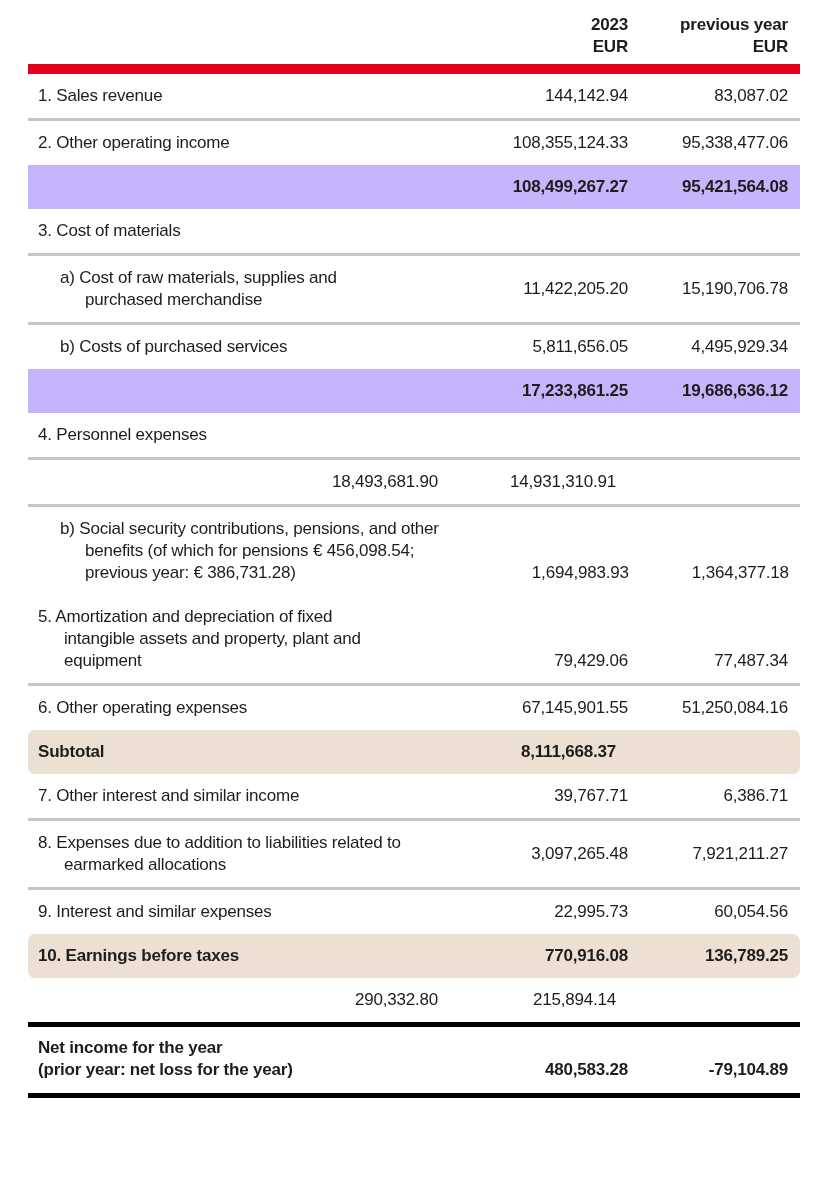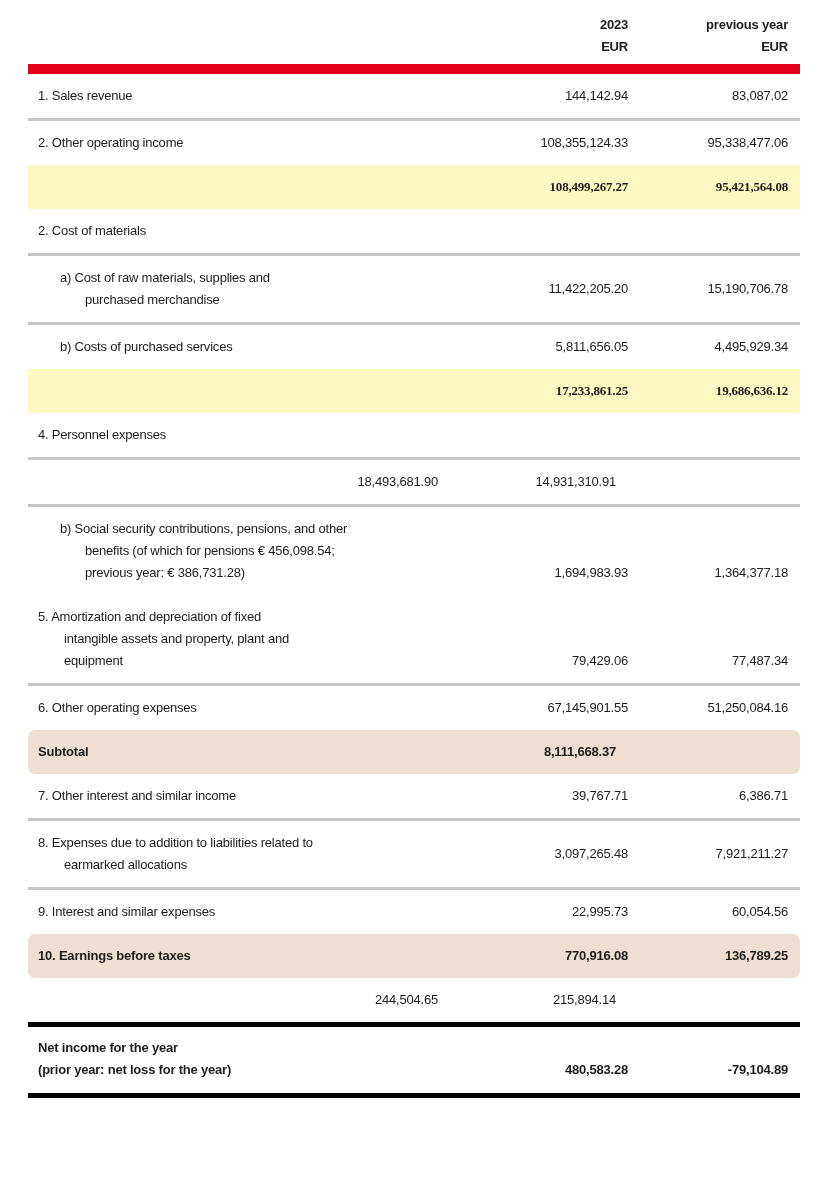--- a/index.html
+++ b/index.html
@@ -13,21 +13,21 @@
     box-sizing: border-box;
     width: 772px;
     margin-left: 28px;
     padding-top: 14px;
   }
   .row {
     display: grid;
     grid-template-columns: 1fr 190px 172px;
     align-items: center;
     padding: 11px 0;
-    font-size: 13px;
+    font-size: 17px;
     line-height: 22px;
     letter-spacing: -0.2px;
   }
   .v-bottom { align-items: end; }
   .label {
     white-space: pre;
     padding-left: 36px;
     text-indent: -26px;
   }
   .sub .label {
@@ -37,21 +37,21 @@
   .num {
     text-align: right;
     white-space: nowrap;
   }
   .num2 { padding-right: 12px; }
   .head-row { padding: 0 0 6px 0; align-items: start; }
   .head-row .num { font-weight: bold; }
   .head-row .head-sub { font-weight: bold; }
   .red-bar { height: 10px; background: #e2001a; }
   .sep { height: 3px; background: #c6c6c6; }
-  .band-gray { background: #fef9c3; font-family: Liberation Serif, serif; }
+  .band-gray { background: #c4b5fd; }
   .band-beige { background: #ede0d3; border-radius: 7px; }
   .bold .num, .bold .label { font-weight: bold; }
   .band-gray .label, .band-beige .label, .net .label { text-indent: 0; padding-left: 10px; white-space: pre-line; }
   .black-bar { height: 5px; background: #000000; }
   .net { padding: 10px 0 12px 0; }
 </style>
 </head>
 <body>
 
 <div class="page">
@@ -83,21 +83,21 @@
     <div class="num num2">95,338,477.06</div>
   </div>
 
   <div class="row band-gray bold">
     <div class="label"></div>
     <div class="num">108,499,267.27</div>
     <div class="num num2">95,421,564.08</div>
   </div>
 
   <div class="row">
-    <div class="label">2. Cost of materials</div>
+    <div class="label">3. Cost of materials</div>
     <div class="num"></div>
     <div class="num num2"></div>
   </div>
   <div class="sep"></div>
 
   <div class="row sub">
     <div class="label">a) Cost of raw materials, supplies and
 purchased merchandise</div>
     <div class="num">11,422,205.20</div>
     <div class="num num2">15,190,706.78</div>
@@ -179,21 +179,21 @@
     <div class="num num2">60,054.56</div>
   </div>
 
   <div class="row band-beige bold">
     <div class="label">10. Earnings before taxes</div>
     <div class="num">770,916.08</div>
     <div class="num num2">136,789.25</div>
   </div>
 
   <div class="row">
-    <div class="num">244,504.65</div>
+    <div class="num">290,332.80</div>
     <div class="num num2">215,894.14</div>
   </div>
 
   <div class="black-bar"></div>
 
   <div class="row net bold v-bottom">
     <div class="label">Net income for the year
 (prior year: net loss for the year)</div>
     <div class="num">480,583.28</div>
     <div class="num num2">-79,104.89</div>

